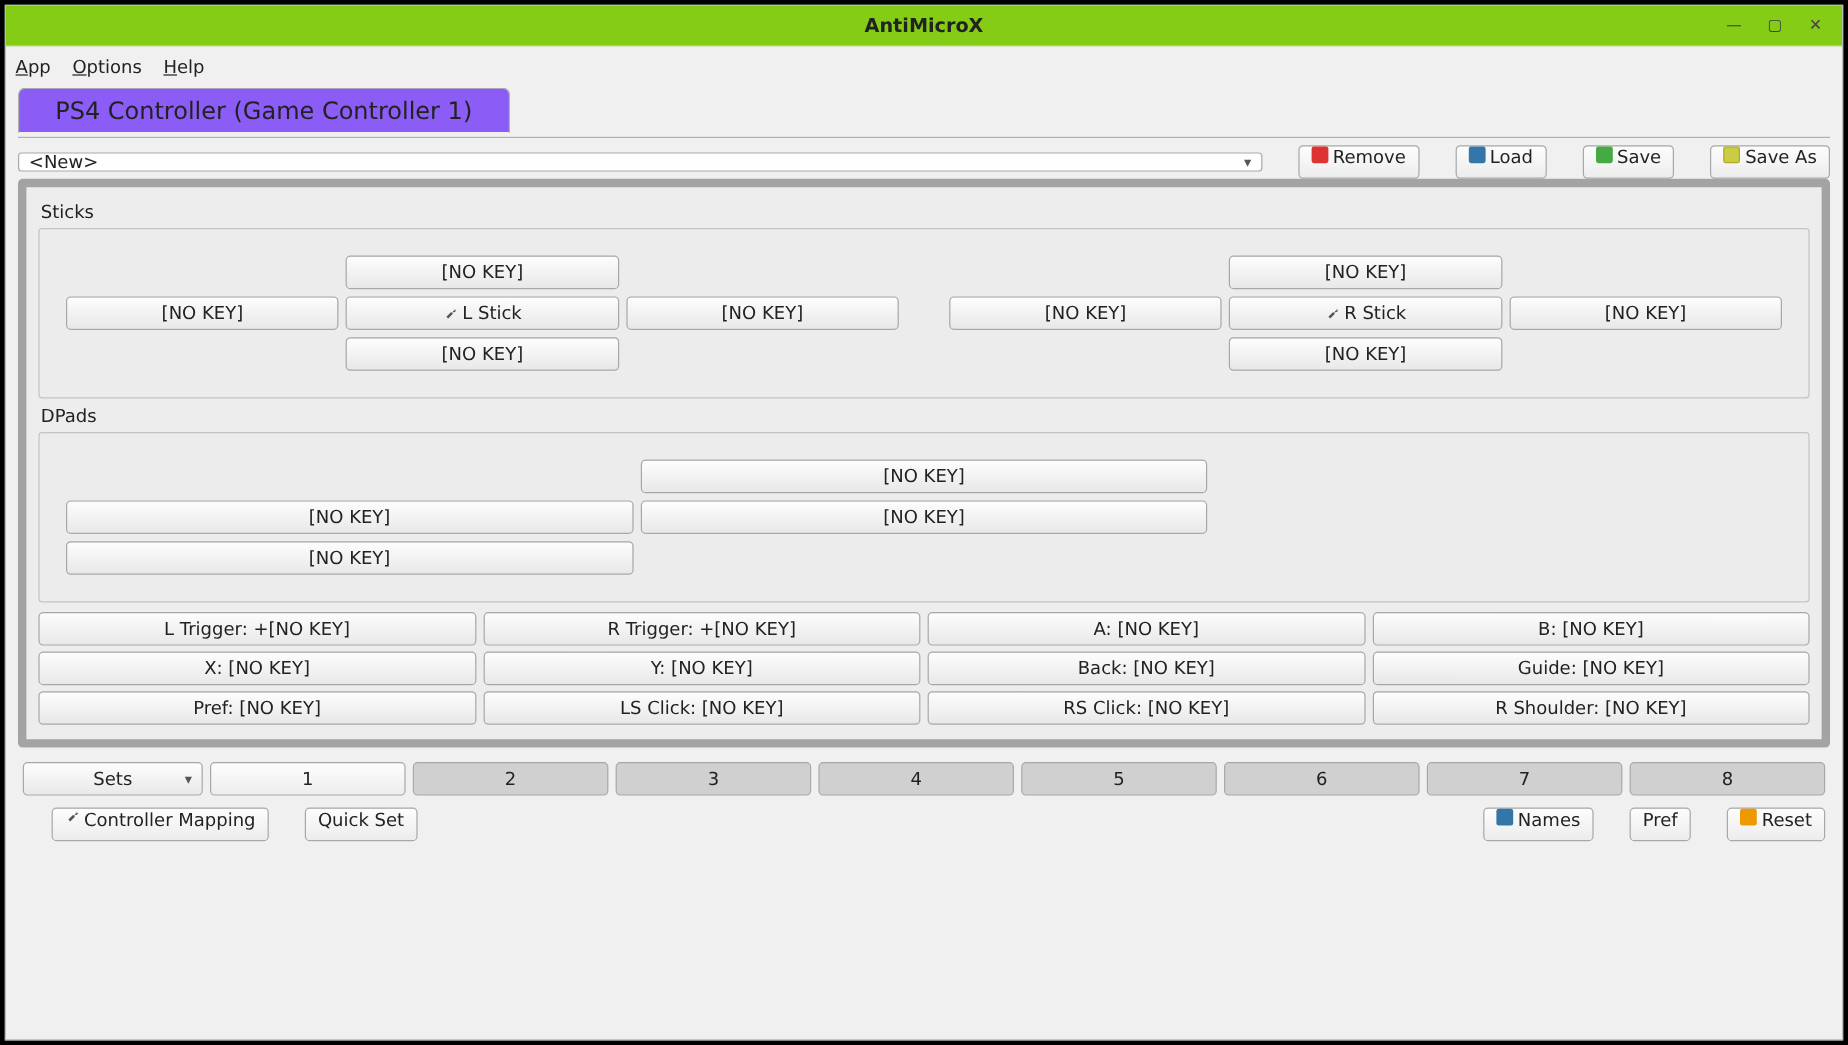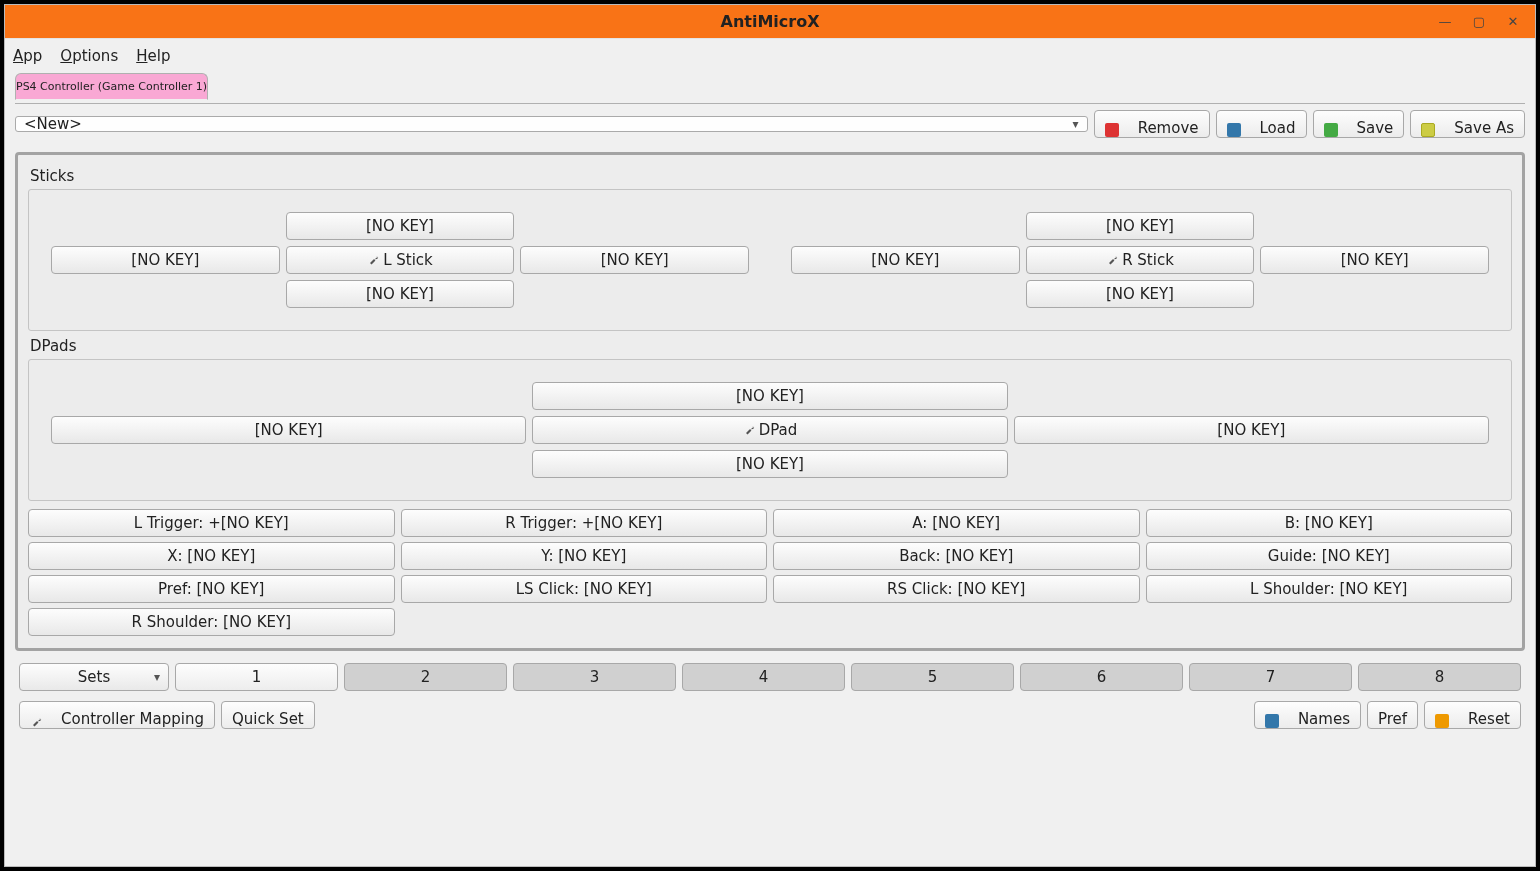--- a/index.html
+++ b/index.html
@@ -17,21 +17,21 @@
   .window {
     position: absolute;
     top: 4px; left: 4px; right: 4px; bottom: 4px;
     background: #f0f0f0;
     border: 1px solid #bbb;
     display: flex;
     flex-direction: column;
   }
   .titlebar {
     height: 34px;
-    background: #f97316;
+    background: #84cc16;
     display: flex;
     align-items: center;
     position: relative;
     border-bottom: 1px solid #e4e4e4;
   }
   .titlebar .title {
     font-weight: bold;
     font-size: 16px;
     position: absolute;
     left: 50%;
@@ -72,23 +72,23 @@
   }
   .tabs {
     display: flex;
     gap: 0;
     margin-bottom: -1px;
   }
   .tab {
     border: 1px solid #b0b0b0;
     border-bottom: 1px solid #f0f0f0;
     border-radius: 6px 6px 0 0;
-    padding: 6px 0;
-    background: #f9a8d4;
-    font-size: 11px;
+    padding: 6px 30px;
+    background: #8b5cf6;
+    font-size: 20px;
     position: relative;
     z-index: 2;
   }
   .panel {
     border-top: 1px solid #b0b0b0;
     padding-top: 6px;
   }
   .toolbar {
     display: flex;
     gap: 6px;
@@ -113,36 +113,37 @@
     color:#555;
     font-size:12px;
   }
   .btn {
     border: 1px solid #a8a8a8;
     background: linear-gradient(#fdfdfd,#ececec);
     border-radius: 4px;
     height: 28px;
     padding: 0 10px;
     display: inline-flex;
-    align-items: flex-end;
-    gap: 19px;
+    align-items: flex-start;
+    gap: 4px;
     font-size: 15px;
     cursor: pointer;
     white-space: nowrap;
+    margin-left: 24px;
   }
   .btn .ic { width:14px;height:14px;display:inline-block; }
   .ic-red{ background:#d33; border-radius:2px;}
   .ic-blue{background:#37a;border-radius:2px;}
   .ic-green{background:#4a4;border-radius:2px;}
   .ic-yellow{background:#cc4;border:1px solid #aa2;border-radius:2px;}
   .ic-orange{background:#e90;border-radius:2px;}
 
   .bigpanel {
-    margin-top: 14px;
-    border: 3px solid #a3a3a3;
+    margin-top: 0;
+    border: 7px solid #a3a3a3;
     border-radius: 4px;
     padding: 8px 10px 12px 10px;
     flex: 1;
     background:#ededed;
   }
   .group-label{
     font-size:15px;
     margin: 4px 0 4px 2px;
   }
   .fieldset{
@@ -327,48 +328,39 @@
           </div>
         </div>
 
         <div class="group-label">DPads</div>
         <div class="fieldset">
           <div class="dpads-grid">
             <div class="gap"></div>
             <div class="mapbtn">[NO KEY]</div>
             <div class="gap"></div>
             <div class="mapbtn">[NO KEY]</div>
-            <div class="mapbtn">
-                <span class="wr">
-                  <svg viewBox="0 0 16 16">
-                    <path fill="#555" d="M13 3a3 3 0 0 1-4 4l-5 5 2 2 5-5a3 3 0 0 1 4-4l-2 2-1-1 2-2z"></path>
-                  </svg>
-                </span>
-                <span>DPad</span>
-              </div>
             <div class="mapbtn">[NO KEY]</div>
             <div class="gap"></div>
             <div class="mapbtn">[NO KEY]</div>
             <div class="gap"></div>
           </div>
         </div>
 
         <div class="buttons-grid">
           <div class="mapbtn">L Trigger: +[NO KEY]</div>
           <div class="mapbtn">R Trigger: +[NO KEY]</div>
           <div class="mapbtn">A: [NO KEY]</div>
           <div class="mapbtn">B: [NO KEY]</div>
           <div class="mapbtn">X: [NO KEY]</div>
           <div class="mapbtn">Y: [NO KEY]</div>
           <div class="mapbtn">Back: [NO KEY]</div>
           <div class="mapbtn">Guide: [NO KEY]</div>
           <div class="mapbtn">Pref: [NO KEY]</div>
           <div class="mapbtn">LS Click: [NO KEY]</div>
           <div class="mapbtn">RS Click: [NO KEY]</div>
-          <div class="mapbtn">L Shoulder: [NO KEY]</div>
           <div class="mapbtn">R Shoulder: [NO KEY]</div>
         </div>
 
       </div>
 
       <div class="setrow">
         <div class="sets-combo">
             <span>Sets</span>
           </div>
         <div class="setbtn active">1</div>

